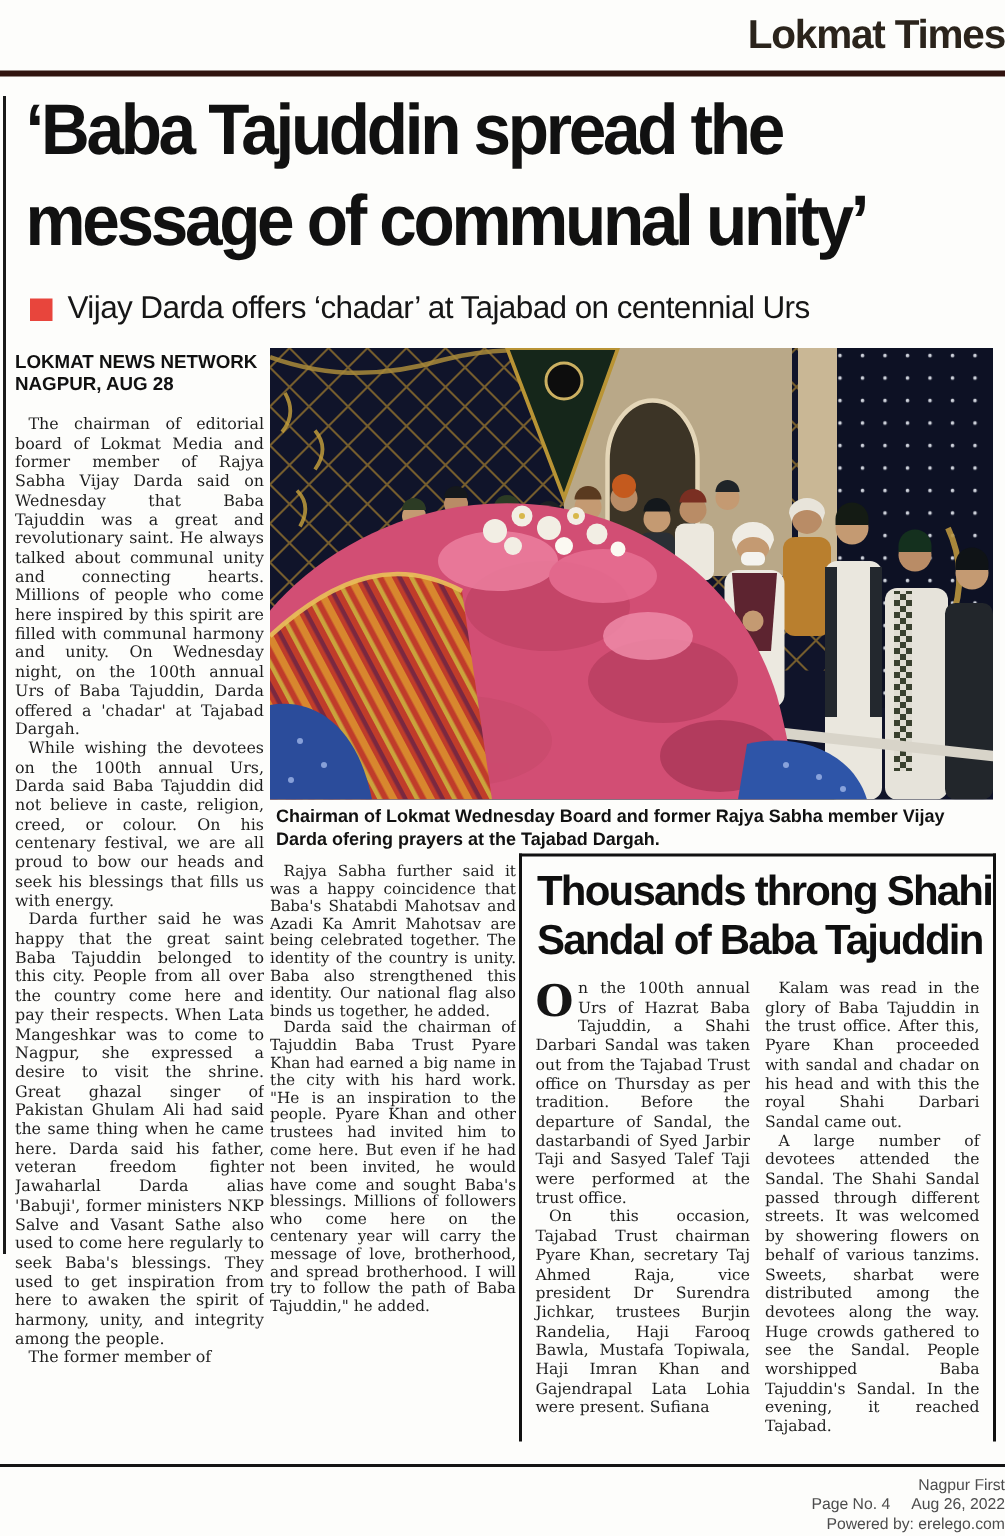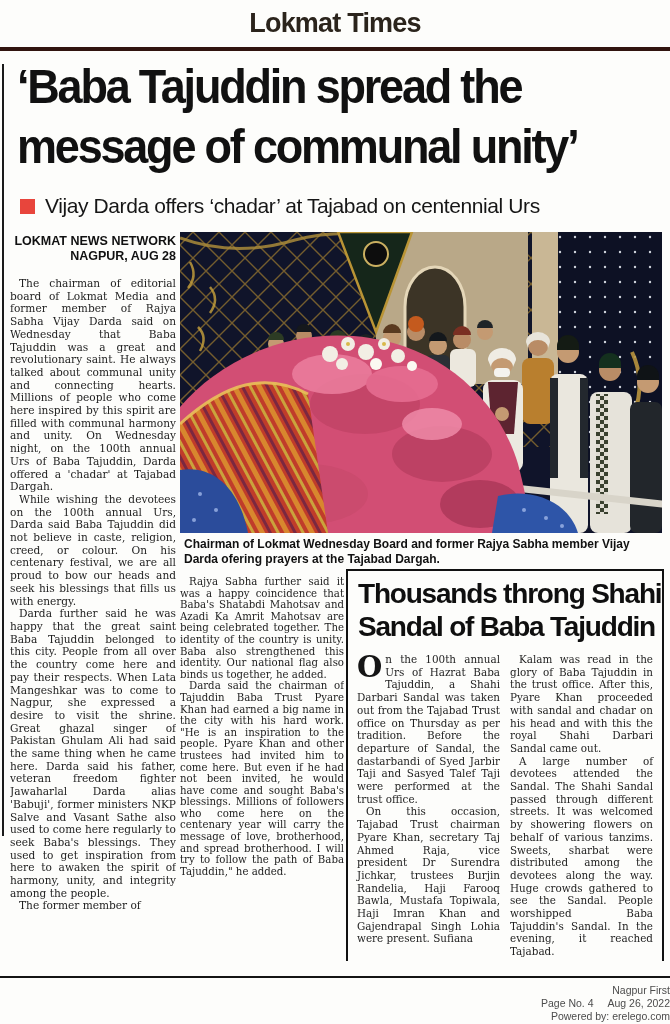--- a/index.html
+++ b/index.html
@@ -1,34 +1,34 @@
 <!DOCTYPE html>
 <html><head>
 <meta charset="utf-8">
 <style>
   html,body { margin:0; padding:0; background:#ffffff; }
   .page { position:relative; width:670px; height:1024px; background:#fdfdfb;
           overflow:hidden; font-family:"Liberation Sans", sans-serif; color:#141414; }
 
-  .masthead { position:absolute; top:8px; left:0; width:670px; text-align:center;
+  .masthead { position:absolute; top:8px; left:0; width:670px; text-align:right;
               font-size:27px; font-weight:bold; letter-spacing:-0.8px; color:#2b241c; }
   .top-rule { position:absolute; top:47px; left:0; width:670px; height:4px; background:#31140f; }
   .left-edge-rule { position:absolute; top:64px; left:2px; width:2px; height:772px; background:#1a1a1a; }
 
   .headline { position:absolute; top:56px; left:17px; width:645px;
               font-weight:bold; font-size:45px; line-height:57px; letter-spacing:-2.2px;
               color:#111; transform:scaleY(1.06); transform-origin:top left; }
   .headline span { display:block; white-space:nowrap; }
 
   .subhead { position:absolute; top:194px; left:20px; width:640px; display:flex; align-items:center; }
   .subhead .bullet { width:15px; height:15px; background:#e8453c; margin-right:10px; flex:none; }
   .subhead .sh-text { font-weight:normal; font-size:21px; letter-spacing:-0.4px; color:#161616; white-space:nowrap; }
 
   .col-left { position:absolute; top:234px; left:10px; width:166px; height:742px; overflow:hidden; }
-  .byline { font-weight:bold; font-size:12.5px; line-height:15px; color:#111; margin-bottom:13px;text-align:right; }
+  .byline { font-weight:bold; font-size:12.5px; line-height:15px; color:#111; margin-bottom:13px; }
 
   .serif p { margin:0; font-family:"DejaVu Serif", serif; font-size:10.6px; line-height:12.7px;
              text-align:justify; text-indent:9px; color:#1d1d1d; }
 
   .photo { position:absolute; top:232px; left:180px; width:482px; height:301px; overflow:hidden; background:#10142a; }
   .caption { position:absolute; top:537px; left:184px; width:477px;
              font-weight:bold; font-size:12px; line-height:15px; color:#111; }
 
   .col-mid { position:absolute; top:576px; left:180px; width:164px; height:398px; overflow:hidden; }
   .col-mid p { font-size:10.2px; line-height:11.6px; }
@@ -231,21 +231,21 @@
   </div>
 
   <aside class="box">
     <h2 class="box-headline" style="margin:0 0 10px 1px;">
       <span>Thousands throng Shahi</span>
       <span>Sandal of Baba Tajuddin</span>
     </h2>
     <div class="box-cols serif">
       <div class="box-col">
         <p class="dc"><span class="dropcap">O</span><span>n the 100th annual Urs of Hazrat Baba Tajuddin, a Shahi Darbari Sandal was taken out from the Tajabad Trust office on Thursday as per tradition. Before the departure of Sandal, the dastarbandi of Syed Jarbir Taji and Sasyed Talef Taji were performed at the trust office.</span></p>
-        <p>On this occasion, Tajabad Trust chairman Pyare Khan, secretary Taj Ahmed Raja, vice president Dr Surendra Jichkar, trustees Burjin Randelia, Haji Farooq Bawla, Mustafa Topiwala, Haji Imran Khan and Gajendrapal Singh Lohia were present. Sufiana</p>
+        <p>On this occasion, Tajabad Trust chairman Pyare Khan, secretary Taj Ahmed Raja, vice president Dr Surendra Jichkar, trustees Burjin Randelia, Haji Farooq Bawla, Mustafa Topiwala, Haji Imran Khan and Gajendrapal Lata Lohia were present. Sufiana</p>
       </div>
       <div class="box-col">
         <p>Kalam was read in the glory of Baba Tajuddin in the trust office. After this, Pyare Khan proceeded with sandal and chadar on his head and with this the royal Shahi Darbari Sandal came out.</p>
         <p>A large number of devotees attended the Sandal. The Shahi Sandal passed through different streets. It was welcomed by showering flowers on behalf of various tanzims. Sweets, sharbat were distributed among the devotees along the way. Huge crowds gathered to see the Sandal. People worshipped Baba Tajuddin's Sandal. In the evening, it reached Tajabad.</p>
       </div>
     </div>
   </aside>
 
   <div class="bottom-rule"></div>
 

